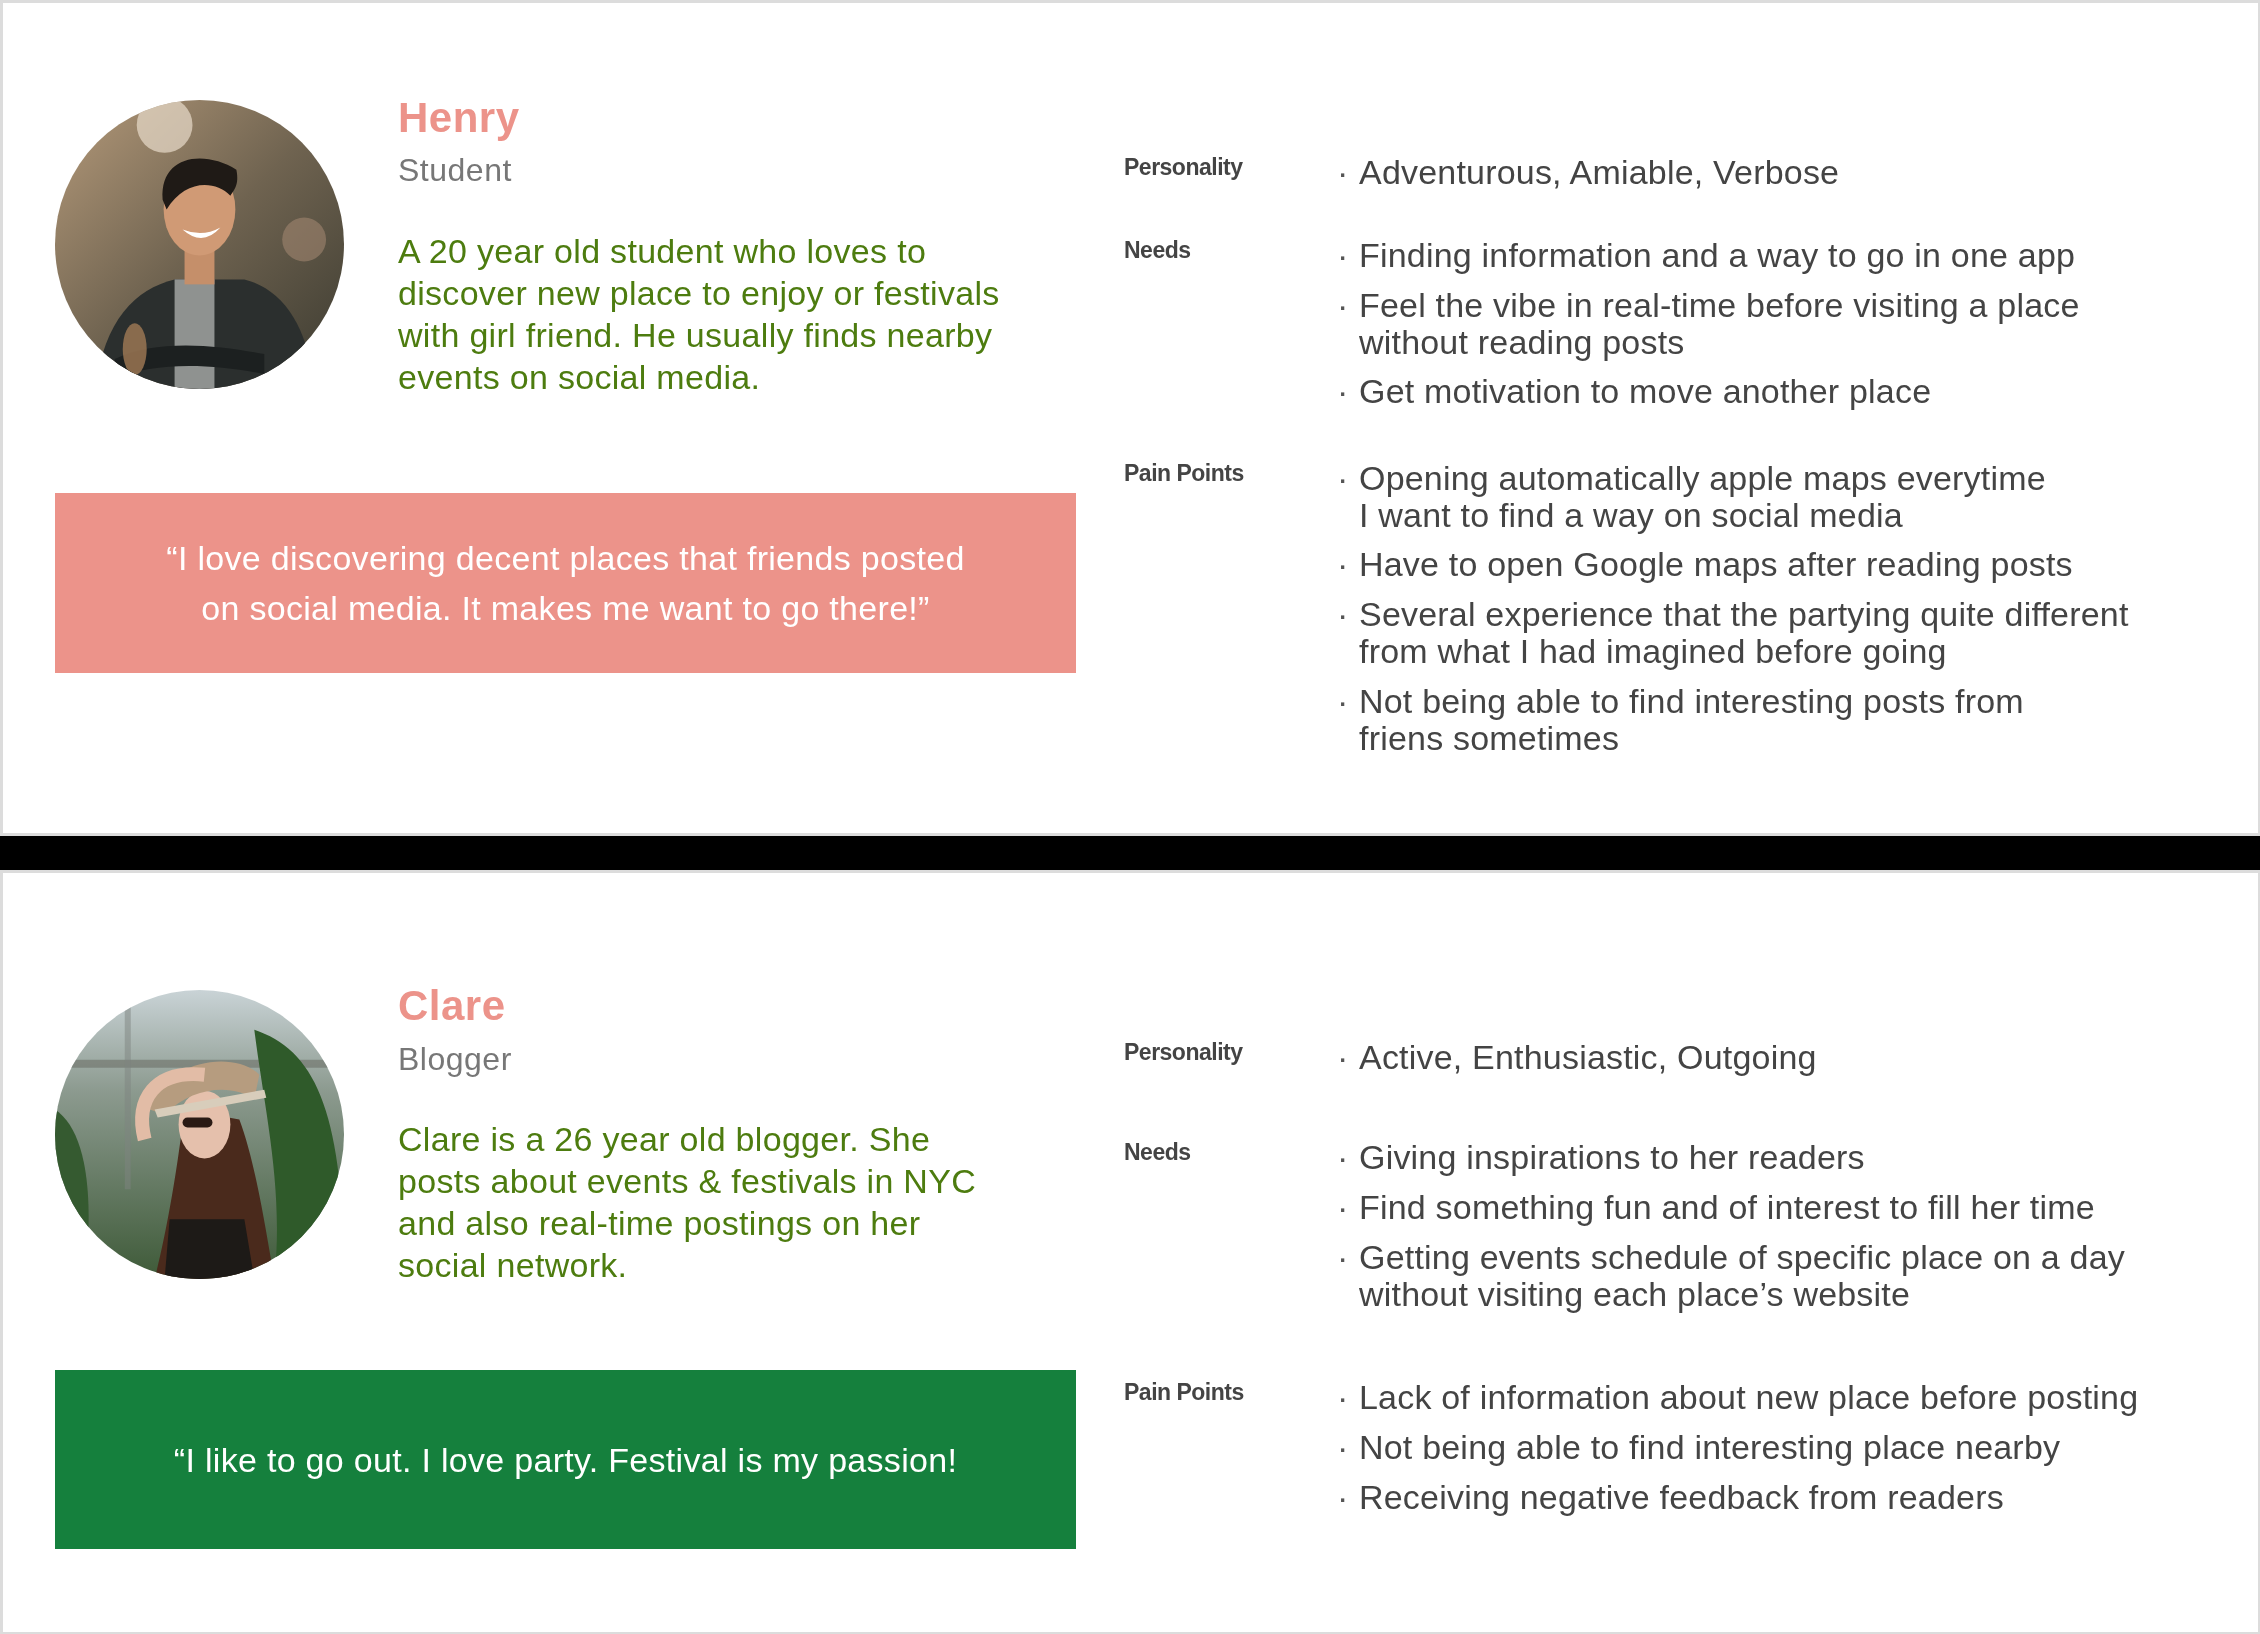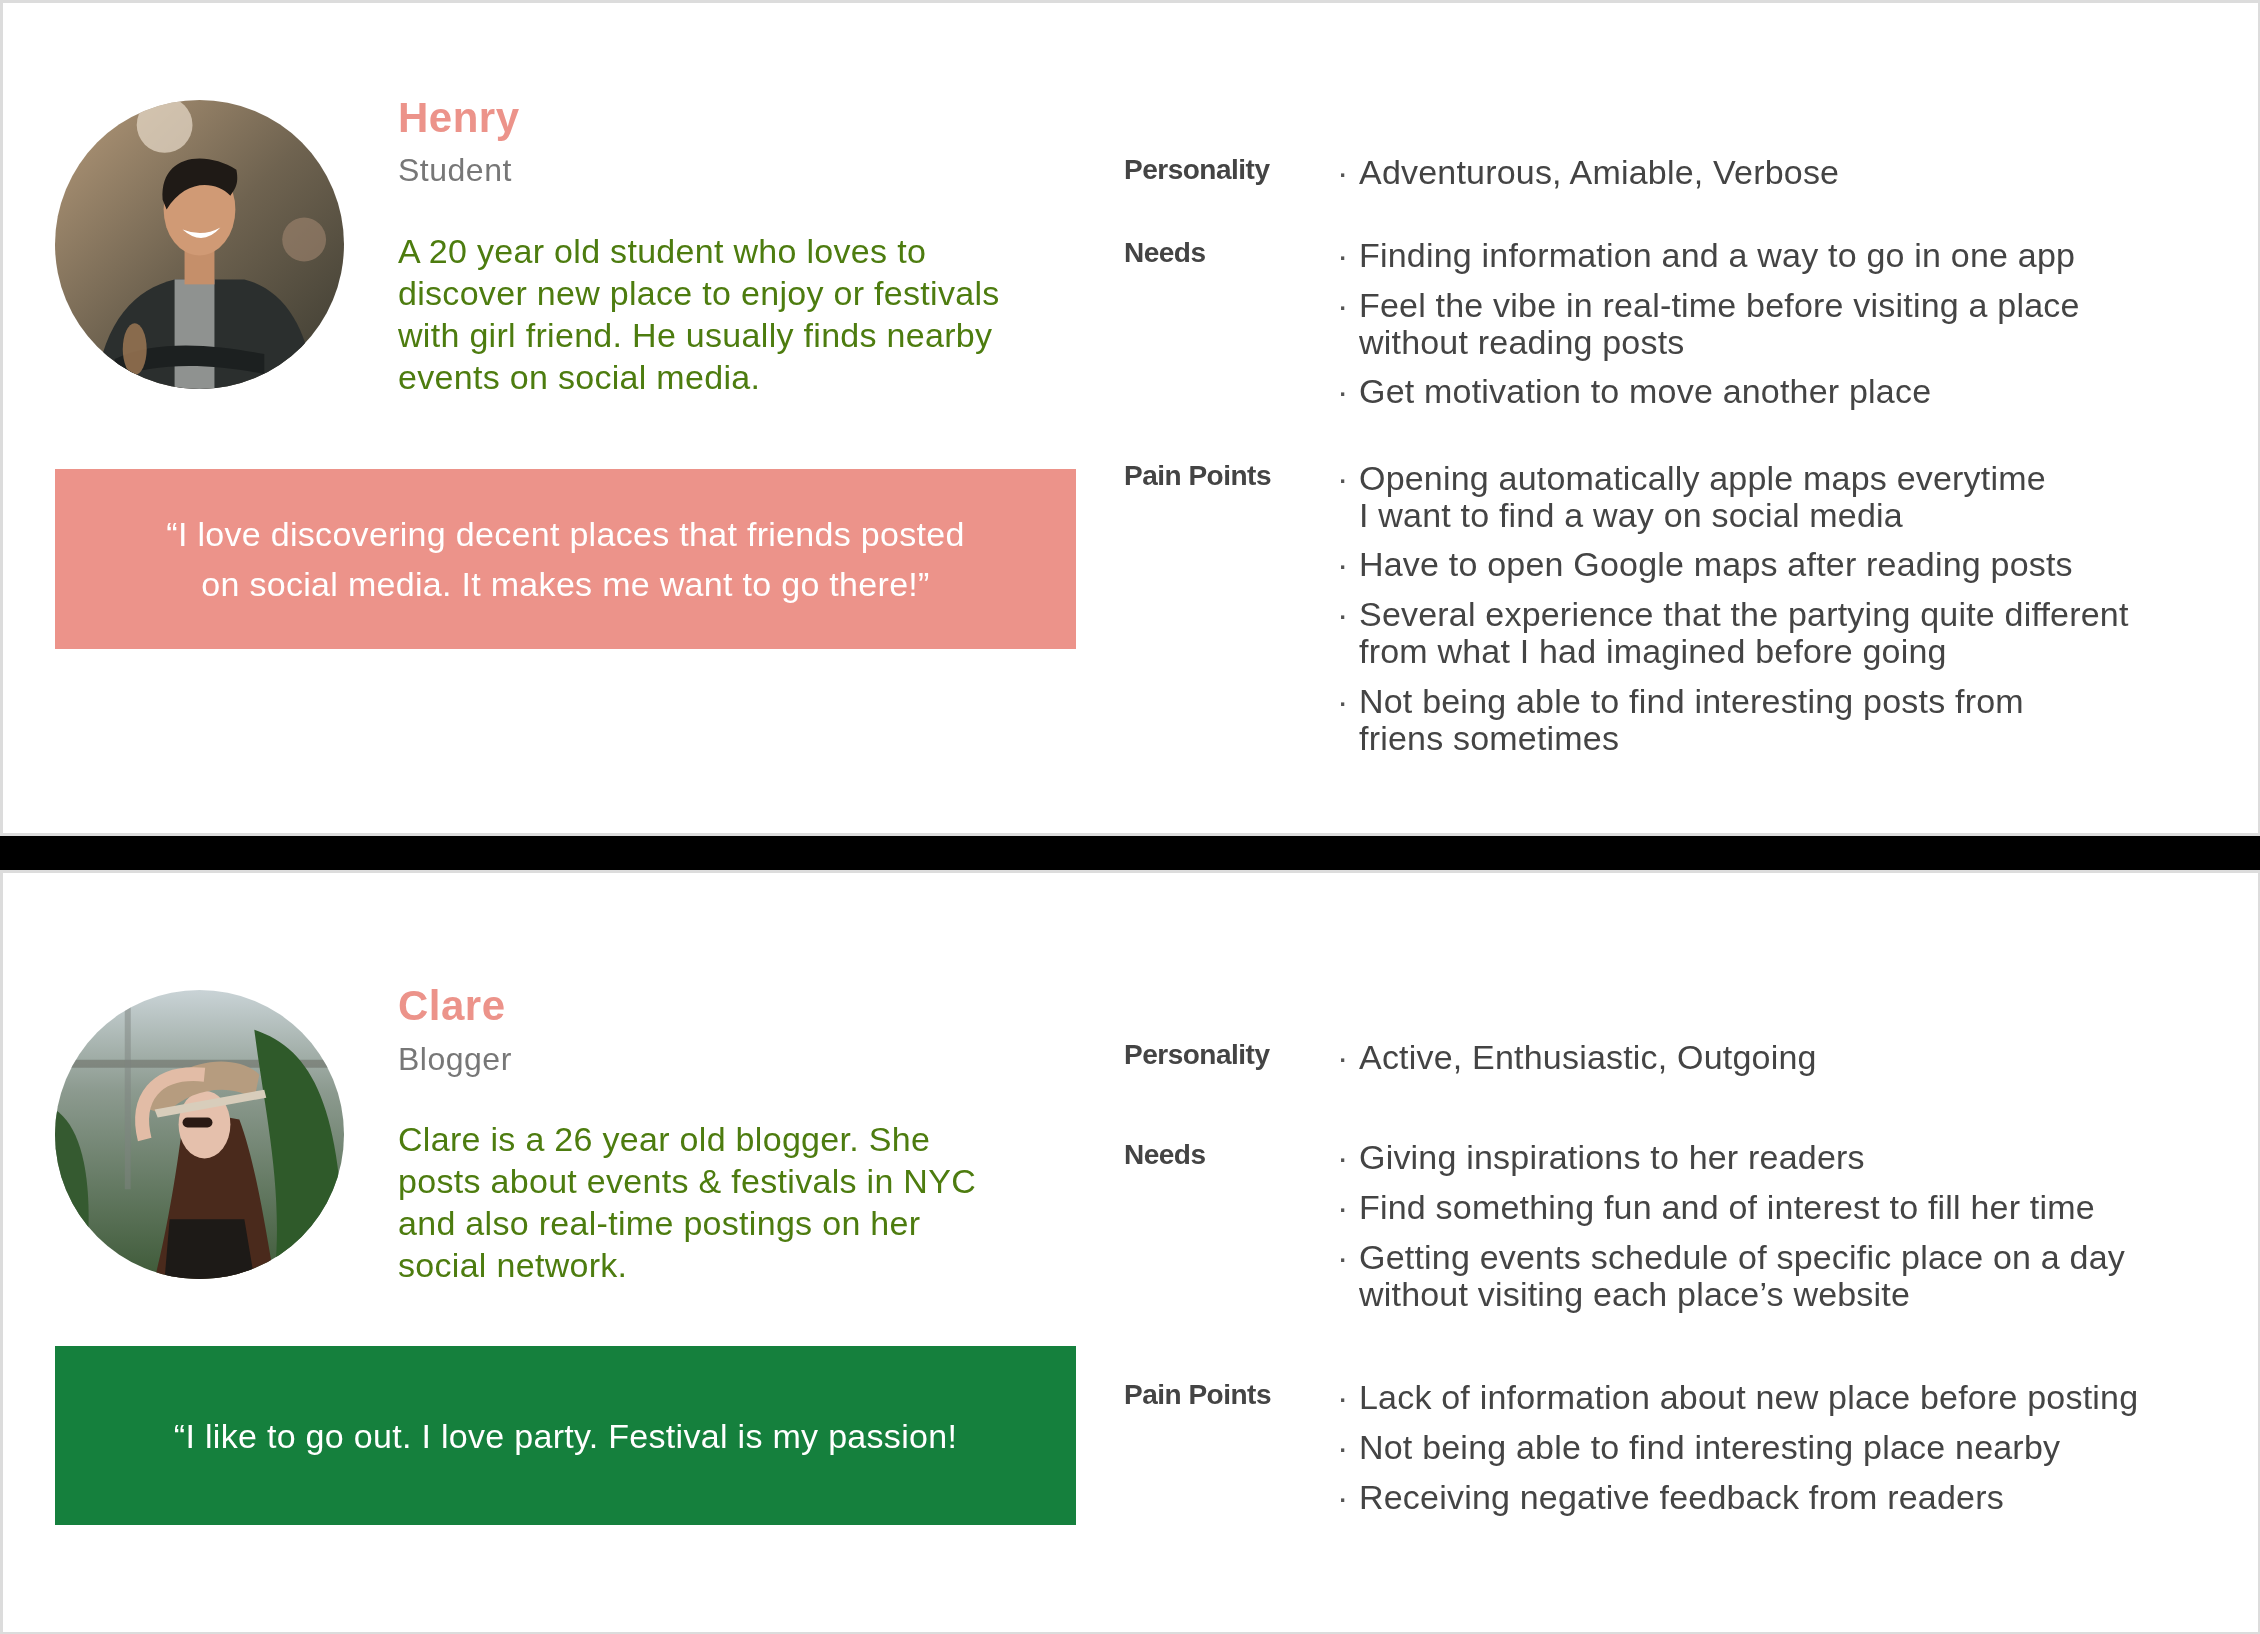--- a/index.html
+++ b/index.html
@@ -27,26 +27,26 @@
   .role { position: absolute; left: 398px; font-size: 32px; color: #777777; letter-spacing: 0.5px; }
   .desc {
     position: absolute; left: 398px; width: 697px; font-size: 34px; line-height: 42px;
     color: #4d7c0f; letter-spacing: 0.3px;
   }
   .desc span { display: block; white-space: nowrap; }
 
   .quote {
     position: absolute; left: 55px; width: 1021px; display: flex; flex-direction: column;
     align-items: center; justify-content: center; color: #ffffff; font-size: 34px;
-    line-height: 50px; letter-spacing: 0.3px; text-align: center;
+    line-height: 50px; letter-spacing: 0.3px; text-align: center; margin-top: 24px;
   }
   .quote span { display: block; white-space: nowrap; }
 
   .label {
-    position: absolute; left: 1124px; font-size: 28px; font-weight: bold; color: #444444;
+    position: absolute; left: 1124px; font-size: 23px; font-weight: bold; color: #444444;
     letter-spacing: -0.5px;
   }
   .item {
     position: absolute; left: 1337px; font-size: 34px; color: #444444; line-height: 37px;
     letter-spacing: 0.2px;
   }
   .item .dot { position: absolute; left: 0; top: 0; width: 20px; color: #555555; }
   .item .txt { display: block; margin-left: 22px; white-space: nowrap; }
 </style>
 </head>

